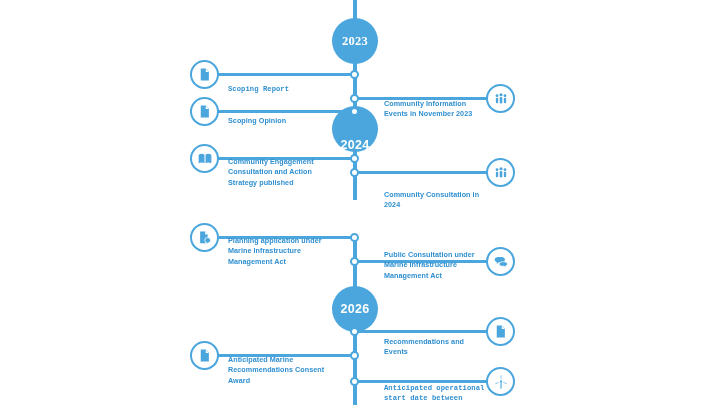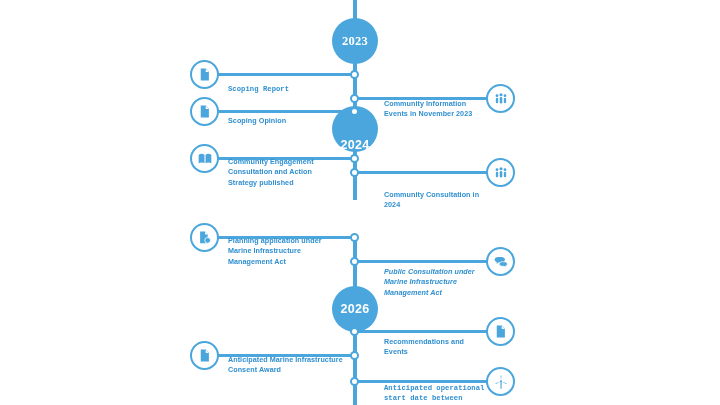--- a/index.html
+++ b/index.html
@@ -184,41 +184,41 @@
   <div class="evt-label left-side" style="left:228px; top:236px; width:112px;">Planning application under Marine Infrastructure Management Act</div>
 
   <div class="lead" style="left:357px; top:260px; width:130px;"></div>
   <div class="spine-dot" style="top:257px;"></div>
   <div class="icon-bubble" style="left:486px; top:247px;">
     <svg width="16" height="16" viewBox="0 0 24 24">
       <path d="M2.5 8.5c0-2.4 2.3-4 5.4-4h4.6c3.1 0 5.4 1.6 5.4 4s-2.3 4-5.4 4H8.8l-3.4 2.6.5-2.9c-2-.7-3.4-2-3.4-3.7z" fill="#4aa6dd"></path>
       <path d="M21.5 15c0-1.9-1.8-3.3-4.3-3.3h-3.6c-2.5 0-4.3 1.4-4.3 3.3s1.8 3.3 4.3 3.3h2.9l2.7 2-.4-2.3c1.6-.6 2.7-1.6 2.7-3z" fill="#4aa6dd" stroke="#ffffff" stroke-width="1"></path>
     </svg>
   </div>
-  <div class="evt-label right-side" style="left:384px; top:267px; width:104px;font-style:italic;">Public Consultation under Marine Infrastructure Management Act</div>
+  <div class="evt-label right-side" style="left:384px; top:250px; width:104px;">Public Consultation under Marine Infrastructure Management Act</div>
 
   <div class="lead" style="left:357px; top:330px; width:130px;"></div>
   <div class="spine-dot" style="top:327px;"></div>
   <div class="icon-bubble" style="left:486px; top:317px;">
     <svg width="15" height="15" viewBox="0 0 24 24" fill="none">
       <path d="M6 2.5h8.5L19 7.5v14H6z" fill="#4aa6dd"></path>
       <path d="M14 2.5v5.5h5" fill="#ffffff"></path>
     </svg>
   </div>
   <div class="evt-label right-side" style="left:384px; top:337px; width:104px;">Recommendations and Events</div>
 
   <div class="lead" style="left:216px; top:354px; width:138px;"></div>
   <div class="spine-dot" style="top:351px;"></div>
   <div class="icon-bubble" style="left:190px; top:341px;">
     <svg width="15" height="15" viewBox="0 0 24 24" fill="none">
       <path d="M6 2.5h8.5L19 7.5v14H6z" fill="#4aa6dd"></path>
       <path d="M14 2.5v5.5h5" fill="#ffffff"></path>
     </svg>
   </div>
-  <div class="evt-label left-side" style="left:228px; top:355px; width:118px;">Anticipated Marine Infrastructure Consent Award</div>
+  <div class="evt-label left-side" style="left:228px; top:355px; width:118px;">Anticipated Marine Recommendations Consent Award</div>
 
   <div class="lead" style="left:357px; top:380px; width:130px;"></div>
   <div class="spine-dot" style="top:377px;"></div>
   <div class="icon-bubble" style="left:486px; top:367px;">
     <svg width="16" height="16" viewBox="0 0 24 24">
       <rect x="11.2" y="11" width="1.7" height="11" fill="#4aa6dd"></rect>
       <path d="M12 10.3 11.4 2.2h1.3z" fill="#4aa6dd"></path>
       <path d="M11.4 11.4 4.2 15.1l-.6-1.2z" fill="#4aa6dd"></path>
       <path d="M12.6 11.4l7.2 3.7.6-1.2z" fill="#4aa6dd"></path>
       <circle cx="12" cy="11" r="1.5" fill="#4aa6dd"></circle>

